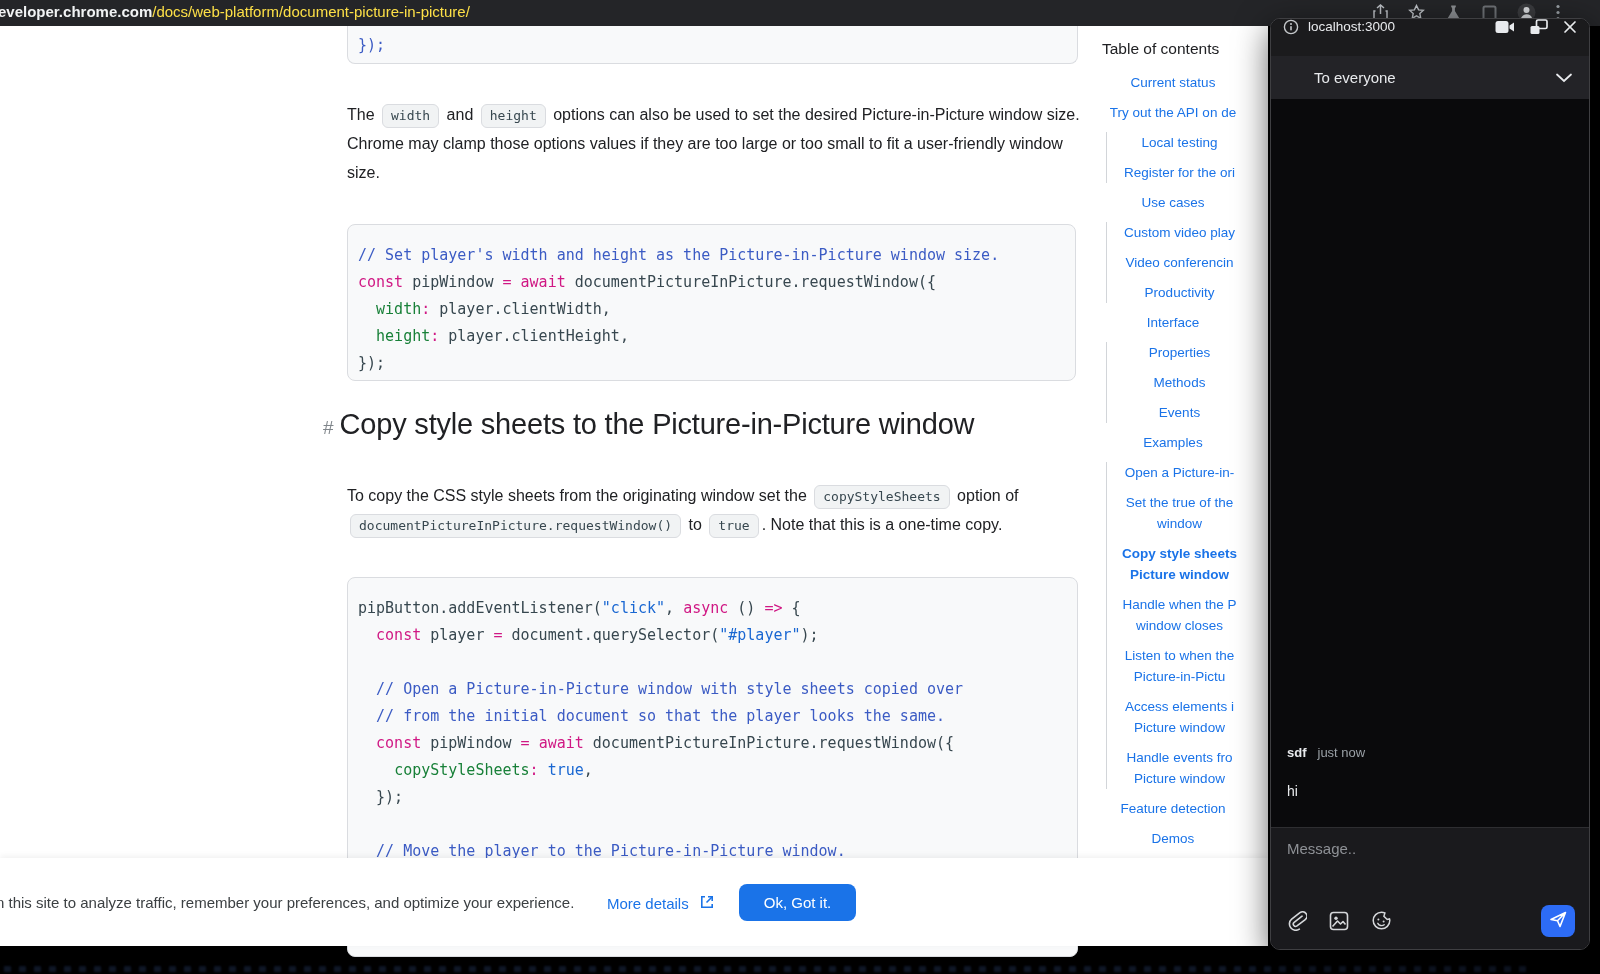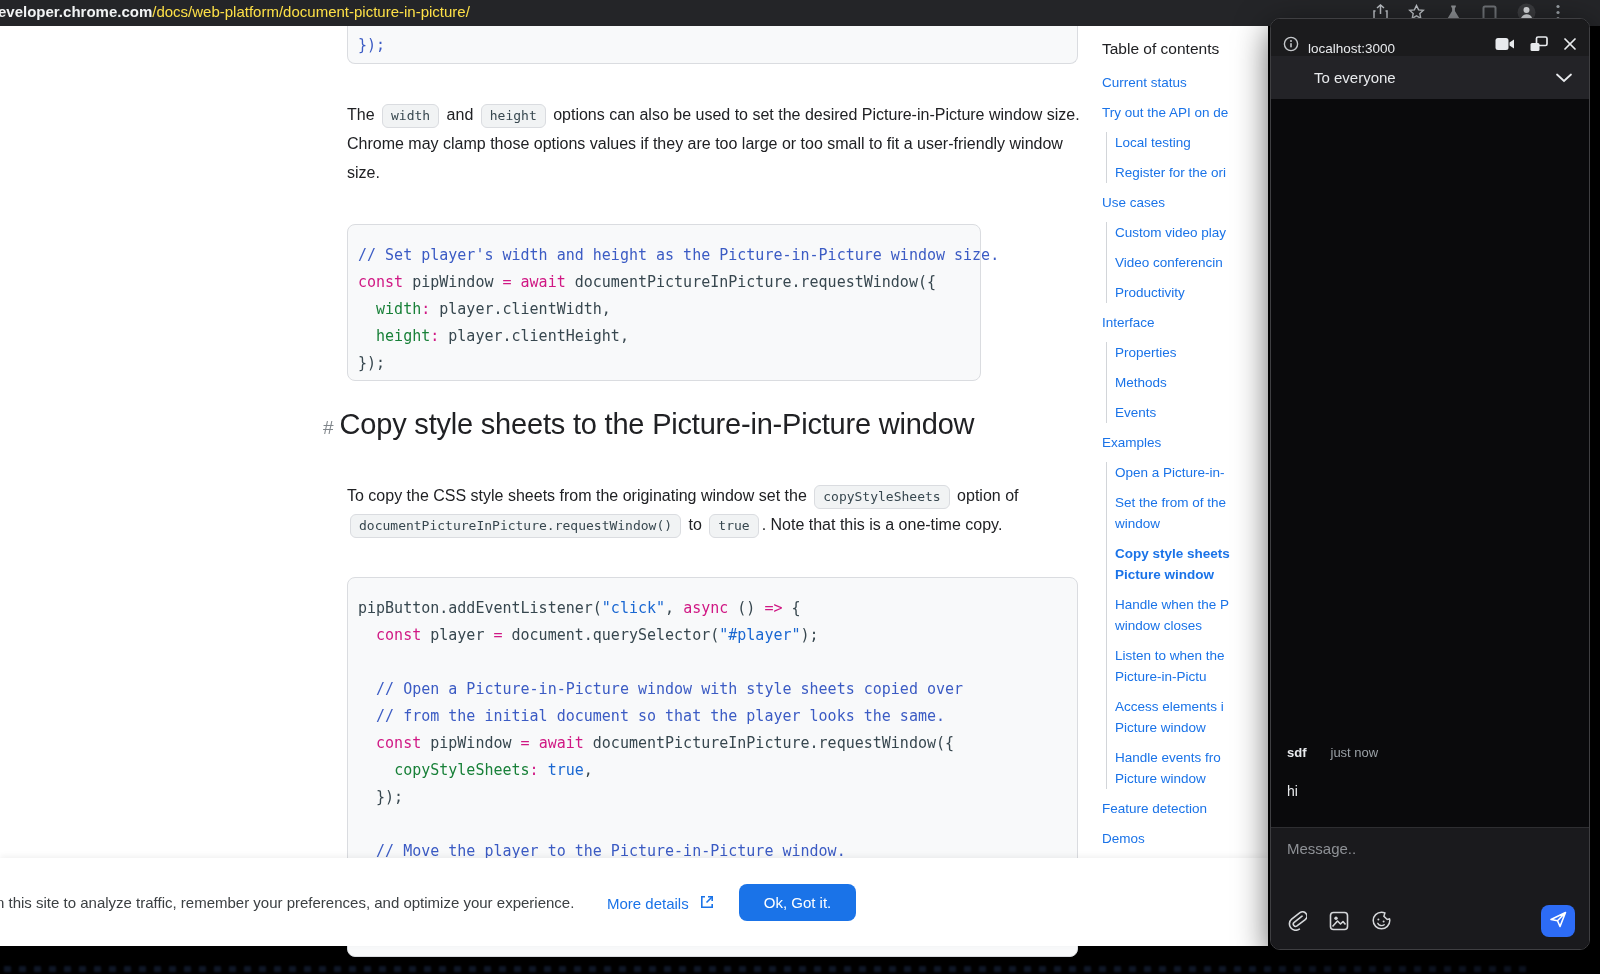--- a/index.html
+++ b/index.html
@@ -17,58 +17,58 @@
   .page { position:absolute; left:0; top:26px; width:1268px; height:920px; background:#fff; z-index:5; box-shadow:8px 0 18px rgba(0,0,0,.45); }
 
   .codeblock { position:absolute; background:#f8f9fa; border:1px solid #dadce0; border-radius:8px; font-family:"DejaVu Sans Mono",monospace; font-size:15px; }
   .code-line { white-space:pre; line-height:27px; height:27px; }
   .tk-pln { color:#37474f; } .tk-pun { color:#37474f; }
   .tk-kwd { color:#d01884; } .tk-op { color:#d01884; }
   .tk-str { color:#1967d2; } .tk-lit { color:#1967d2; }
   .tk-com { color:#3b5bc4; } .tk-typ { color:#188038; }
 
   .codeblock.top-partial { left:347px; top:0; width:731px; height:38px; border-top:none; border-radius:0 0 8px 8px; padding:6px 10px 0 10px; }
-  .codeblock.cb1 { left:347px; top:198px; width:634px; height:157px; padding:17px 6px 0 10px; }
+  .codeblock.cb1 { left:347px; top:198px; width:729px; height:157px; padding:17px 6px 0 10px; }
   .codeblock.cb2 { left:347px; top:551px; width:731px; height:380px; padding:17px 10px 0 10px; overflow:hidden; }
 
   .para { position:absolute; left:347px; width:734px; font-size:16px; line-height:29px; color:#202124; }
   .para.p1 { top:74px; }
   .para.p2 { top:455px; }
   .inline-code { display:inline-block; background:#f1f3f4; border:1px solid #dadce0; border-radius:6px; padding:0 8px; margin:0 3px; font-family:"DejaVu Sans Mono",monospace; font-size:13px; line-height:22px; color:#37474f; vertical-align:baseline; }
 
   .heading-row { position:absolute; left:323px; top:382px; display:flex; align-items:baseline; }
   .heading-hash { color:#80868b; font-size:19px; margin-right:6px; }
   .heading-text { color:#202124; font-size:29px; font-weight:400; letter-spacing:-0.2px; }
 
   
   .toc { position:absolute; left:1102px; top:14px; width:142px; overflow:hidden; }
   .toc-title { font-size:15.5px; color:#202124; margin-bottom:14px; white-space:nowrap; }
   .toc-item { color:#1a73e8; font-size:13.5px; margin-bottom:9px; cursor:pointer; }
-  .toc-item .toc-line { white-space:nowrap; overflow:hidden; line-height:21px; }
+  .toc-item .toc-line { white-space:nowrap; overflow:hidden; line-height:21px;text-align:center; }
   .toc-item.active { font-weight:700; }
   .toc-sub { border-left:1px solid #d2d5d9; margin:9px 0 0 4px; padding-left:8px; }
 
   
   .cookie-banner { position:absolute; left:0; top:832px; width:1268px; height:88px; background:#fff; z-index:40; box-shadow:0 -2px 6px rgba(0,0,0,.06); }
   .cookie-text { position:absolute; left:-4px; top:36px; font-size:15px; color:#3c4043; white-space:nowrap; }
   .cookie-link { position:absolute; left:607px; top:36px; font-size:15px; color:#1a73e8; cursor:pointer; display:flex; gap:10px; align-items:center; }
   .cookie-ok { position:absolute; left:739px; top:26px; width:117px; height:37px; background:#1a73e8; color:#fff; border:none; border-radius:8px; font-size:15px; font-family:"Liberation Sans",sans-serif; cursor:pointer; }
 
   .bottom-remnant { position:absolute; left:4px; top:966px; width:1530px; height:6px; opacity:.45; filter:blur(1px);
     background:repeating-linear-gradient(90deg, rgba(62,94,158,.55) 0 7px, transparent 7px 15px); }
 
   
   .pip { position:absolute; left:1270px; top:18px; width:320px; height:932px; background:#0a0a0c; border:1px solid #3f3f42; border-radius:10px; z-index:60; display:flex; flex-direction:column; overflow:hidden; box-shadow:0 10px 34px rgba(0,0,0,.65); }
-  .pip-header { height:37px; background:#1b1b1d; display:flex; align-items:flex-end; padding:0 12px; flex:0 0 auto; }
+  .pip-header { height:37px; background:#1b1b1d; display:flex; align-items:flex-start; padding:0 12px; flex:0 0 auto; }
   .pip-title { color:#e8eaed; font-size:13.5px; margin-left:9px; flex:1; }
   .pip-header-icons { display:flex; gap:15px; align-items:center; }
   .pip-audience { height:43px; background:#232327; display:flex; align-items:center; padding:0 16px; flex:0 0 auto; }
   .pip-audience-label { color:#e8eaed; font-size:15px; flex:1;margin-left:27px; }
   .pip-chat { flex:1; display:flex; flex-direction:column; justify-content:flex-end; padding:0 16px 28px 16px; }
-  .msg-meta { display:flex; align-items:baseline; gap:24px; }
+  .msg-meta { display:flex; align-items:baseline; gap:11px; }
   .msg-sender { color:#e8eaed; font-size:13px; font-weight:700; }
   .msg-time { color:#9aa0a6; font-size:13px;margin-top:24px; }
   .msg-text { color:#e8eaed; font-size:14px; margin-top:23px; }
   .pip-composer { flex:0 0 122px; background:#1a1a1d; border-top:1px solid #2e2e31; position:relative; }
   .composer-placeholder { position:absolute; left:16px; top:12px; color:#8e9196; font-size:15px; }
   .composer-actions { position:absolute; left:16px; bottom:14px; display:flex; gap:22px; align-items:center; }
   .send-btn { position:absolute; right:14px; bottom:12px; width:34px; height:32px; background:#2d6cf6; border:none; border-radius:8px; display:flex; align-items:center; justify-content:center; cursor:pointer; }
 </style>
 </head>
 <body>
@@ -199,21 +199,21 @@
           </div>
         </div>
         <div class="toc-item">
           <div class="toc-line">Examples</div>
         </div>
         <div class="toc-sub">
           <div class="toc-item">
             <div class="toc-line">Open a Picture-in-</div>
           </div>
           <div class="toc-item">
-            <div class="toc-line">Set the from of the</div>
+            <div class="toc-line">Set the true of the</div>
             <div class="toc-line">window</div>
           </div>
           <div class="toc-item active">
             <div class="toc-line">Copy style sheets</div>
             <div class="toc-line">Picture window</div>
           </div>
           <div class="toc-item">
             <div class="toc-line">Handle when the P</div>
             <div class="toc-line">window closes</div>
           </div>

